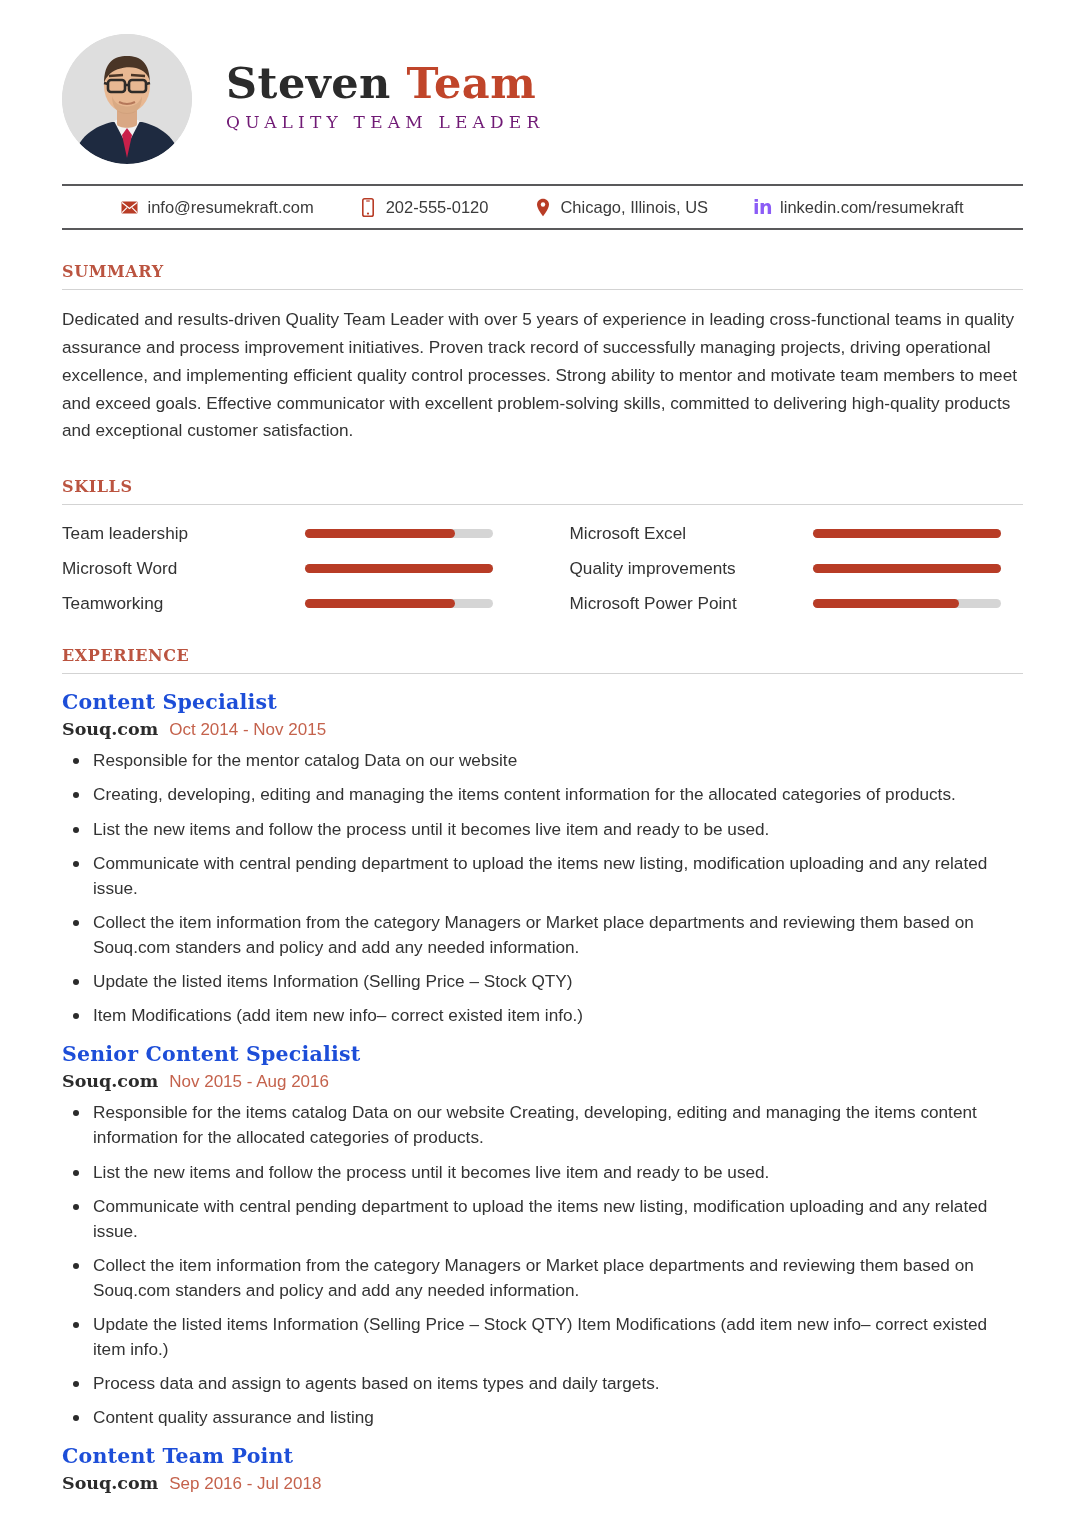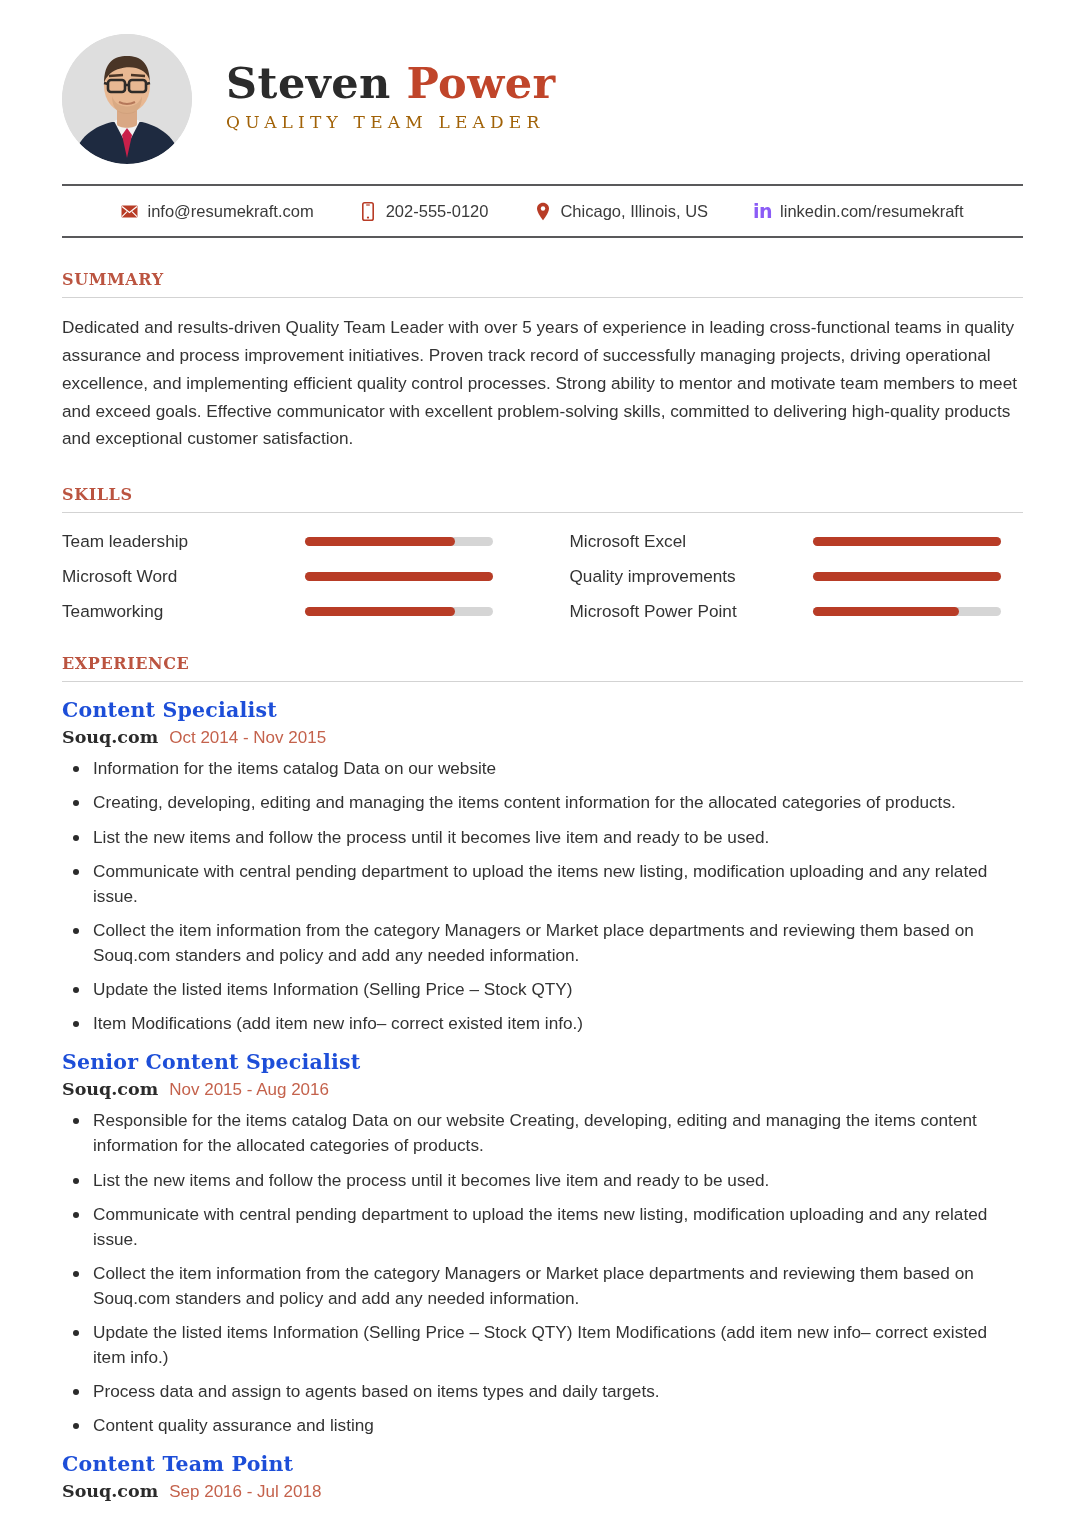--- a/index.html
+++ b/index.html
@@ -52,37 +52,37 @@
     white-space: nowrap;
   }
   .name .last { color: #c0452a; }
 
   .job-title {
     margin-top: 6px;
     font-family: "DejaVu Serif", serif;
     font-size: 17px;
     font-weight: 400;
     letter-spacing: 5.2px;
-    color: #a16207;
+    color: #701a75;
     white-space: nowrap;
   }
 
   
   .rule-dark {
     height: 2px;
     background: #59595b;
     width: 100%;
   }
 
   .contact-bar {
     display: flex;
     align-items: center;
     justify-content: center;
     gap: 46px;
-    height: 50px;
+    height: 42px;
   }
 
   .contact-item {
     display: flex;
     align-items: center;
     gap: 9px;
     font-size: 16.5px;
     color: #3a3a3a;
     white-space: nowrap;
   }
@@ -261,21 +261,21 @@
           <path d="M57 68 Q65 72 73 68" stroke="#b5785a" stroke-width="2" fill="none"></path>
 
           <path d="M50 62 C54 76 76 76 80 62 C80 74 74 80 65 80 C56 80 50 74 50 62 Z" fill="#c79a74" opacity="0.45"></path>
         </g>
       </svg>
     </div>
 
     <div class="name-block">
       <div class="name">
         <span class="first">Steven</span>
-        <span class="last">Power</span>
+        <span class="last">Team</span>
       </div>
       <div class="job-title">QUALITY TEAM LEADER</div>
     </div>
   </div>
 
   <div class="rule-dark"></div>
   <div class="contact-bar">
 
     <div class="contact-item">
       <span class="ico">
@@ -370,21 +370,21 @@
     <div class="section-title">EXPERIENCE</div>
     <div class="rule-light"></div>
     <div id="experience-list">
         <div class="job">
           <div class="job-role">Content Specialist</div>
           <div class="job-meta">
             <span class="job-company">Souq.com</span>
             <span class="job-dates">Oct 2014 - Nov 2015</span>
           </div>
           <ul class="bullets">
-            <li>Information for the items catalog Data on our website</li>
+            <li>Responsible for the mentor catalog Data on our website</li>
             <li>Creating, developing, editing and managing the items content information for the allocated categories of products.</li>
             <li>List the new items and follow the process until it becomes live item and ready to be used.</li>
             <li>Communicate with central pending department to upload the items new listing, modification uploading and any related issue.</li>
             <li>Collect the item information from the category Managers or Market place departments and reviewing them based on Souq.com standers and policy and add any needed information.</li>
             <li>Update the listed items Information (Selling Price – Stock QTY)</li>
             <li>Item Modifications (add item new info– correct existed item info.)</li>
           </ul>
         </div>
         <div class="job">
           <div class="job-role">Senior Content Specialist</div>

